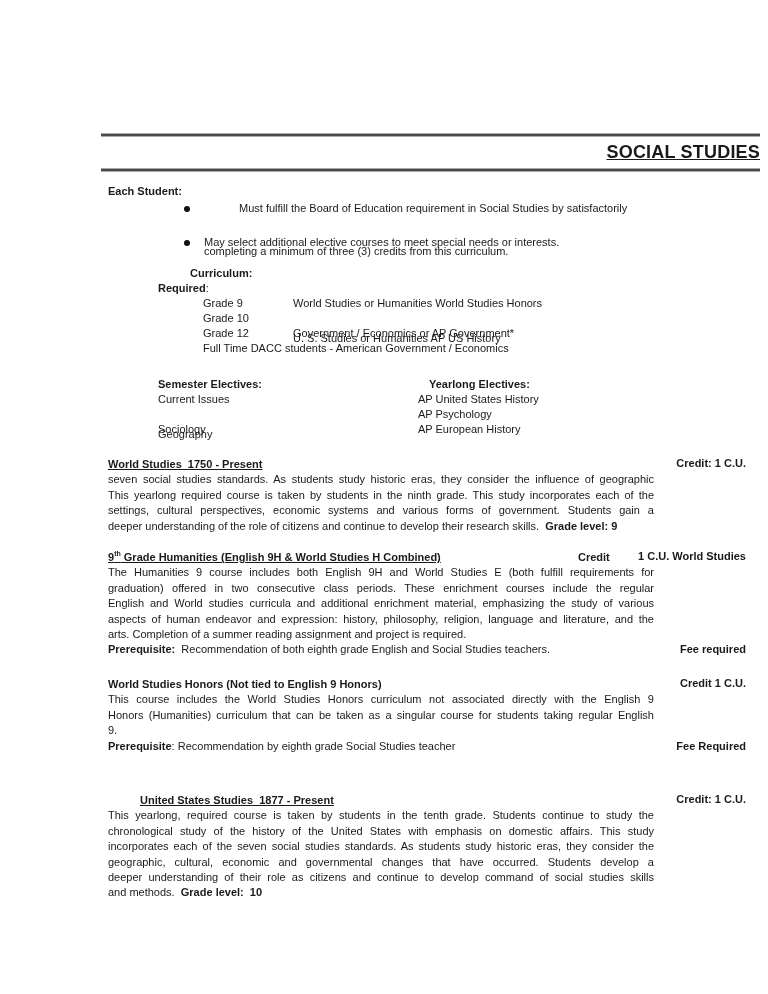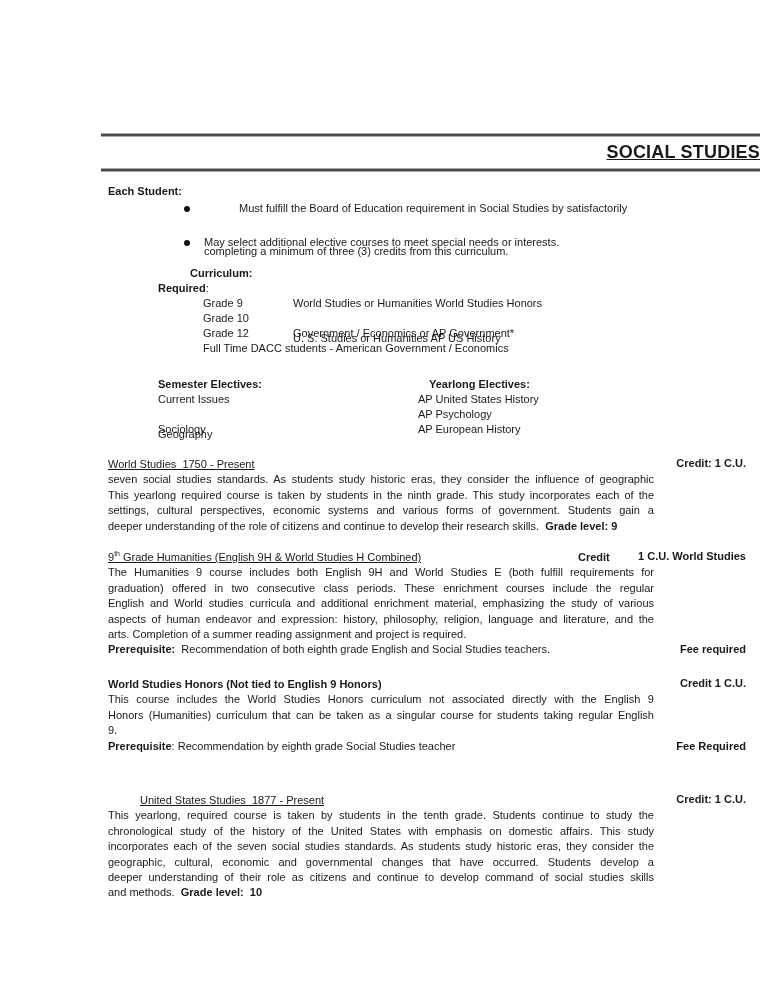--- a/index.html
+++ b/index.html
@@ -21,21 +21,21 @@
     }
     .bold { font-weight: bold; }
     .line { position: absolute; white-space: nowrap; line-height: 15px; }
     .bullet-dot {
       position: absolute; width: 6px; height: 6px; border-radius: 50%; background: #111;
     }
     .para {
       position: absolute; left: 108px; width: 546px; line-height: 15.4px; text-align: justify;
     }
     .para p { margin: 0; }
-    .heading { font-weight: normal; text-decoration: underline; white-space: nowrap; }
+    .heading { font-weight: bold; text-decoration: underline; white-space: nowrap; }
     .heading-plain { font-weight: bold; white-space: nowrap; }
     .credit { position: absolute; font-weight: bold; white-space: nowrap; text-align: right; right: 22px; }
     sup { font-size: 7px; line-height: 0; }
   </style>
 </head>
 <body>
 
 <div class="rule rule-top"></div>
 <div class="title">SOCIAL STUDIES</div>
 <div class="rule rule-bottom"></div>

